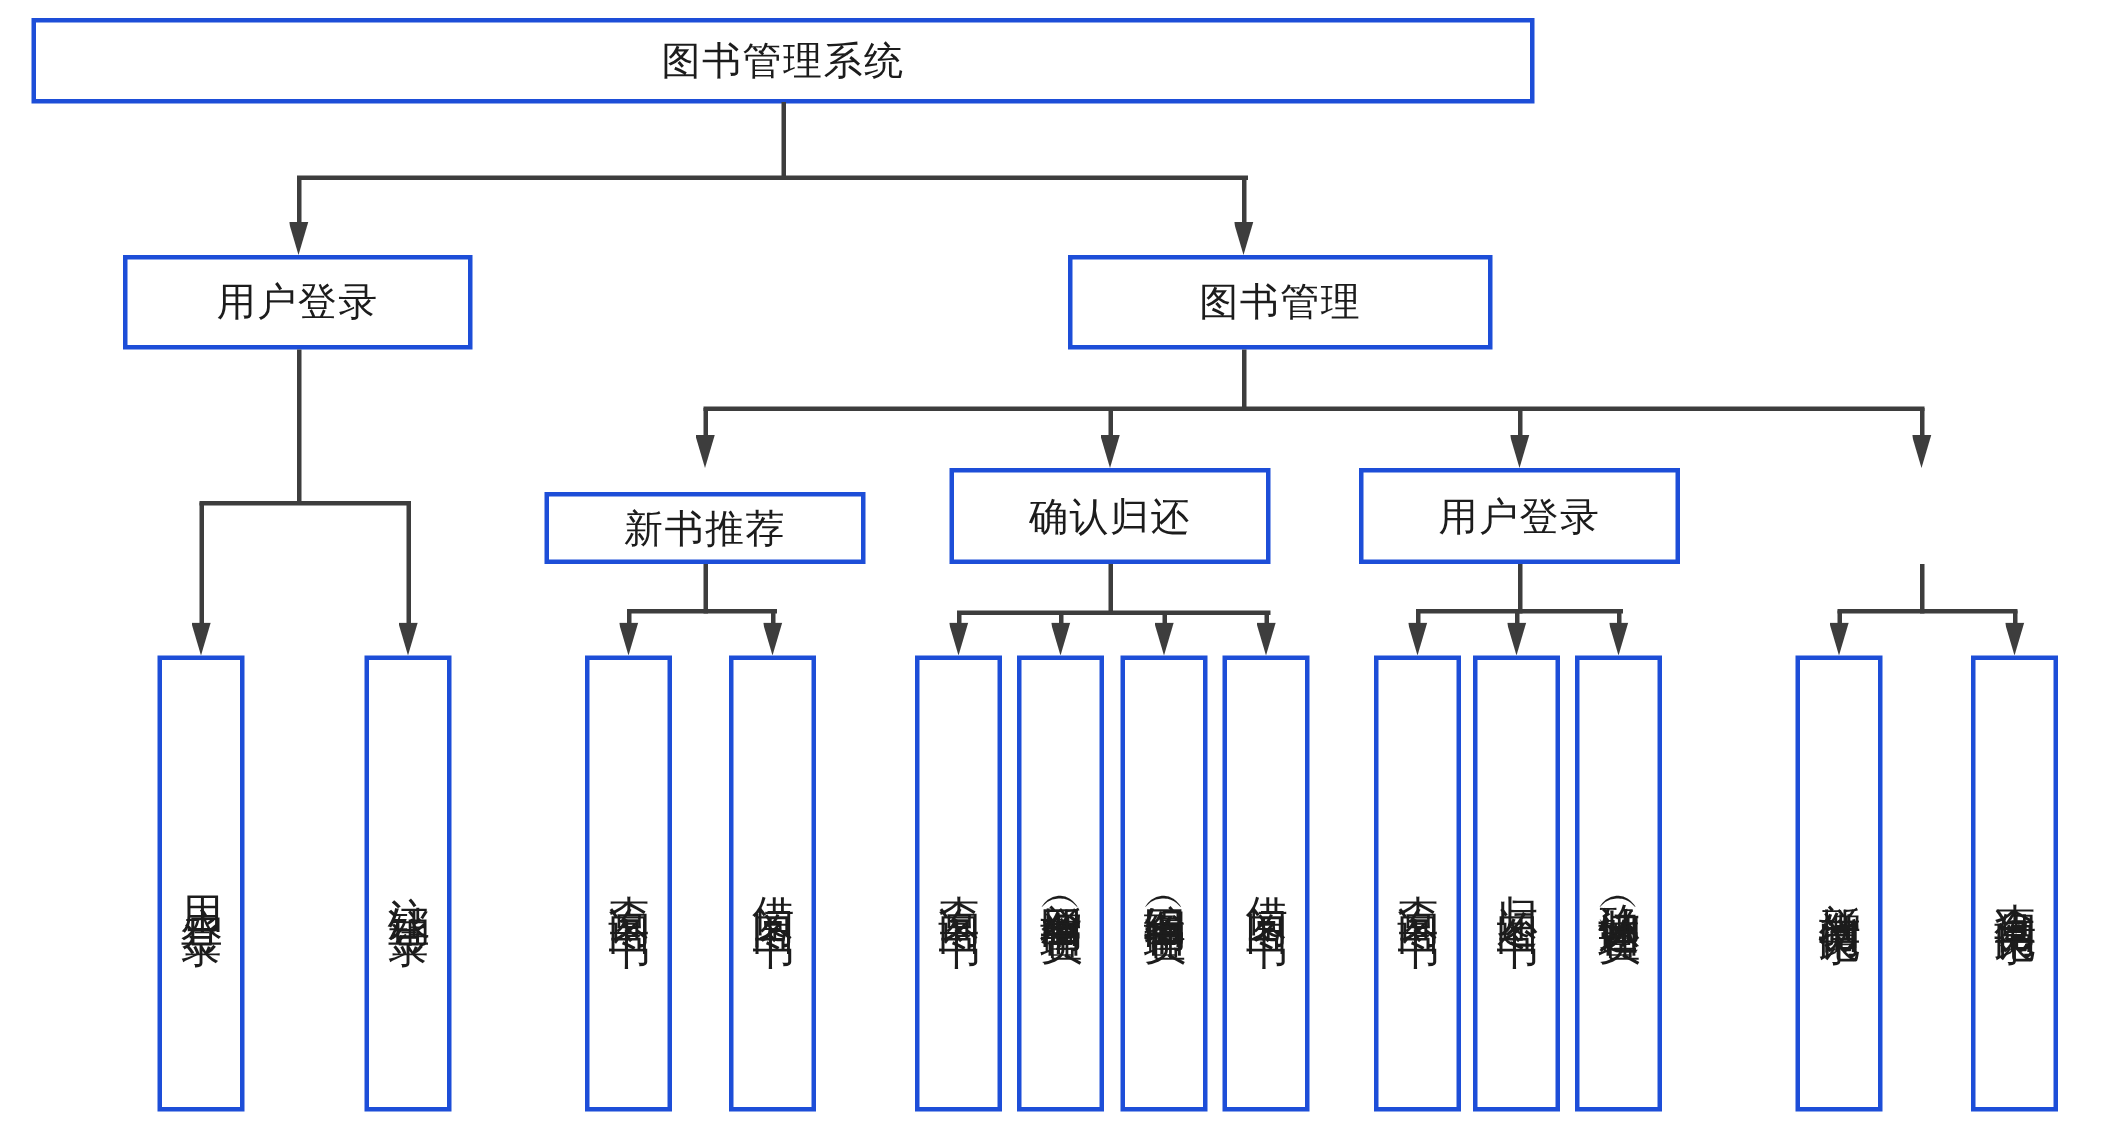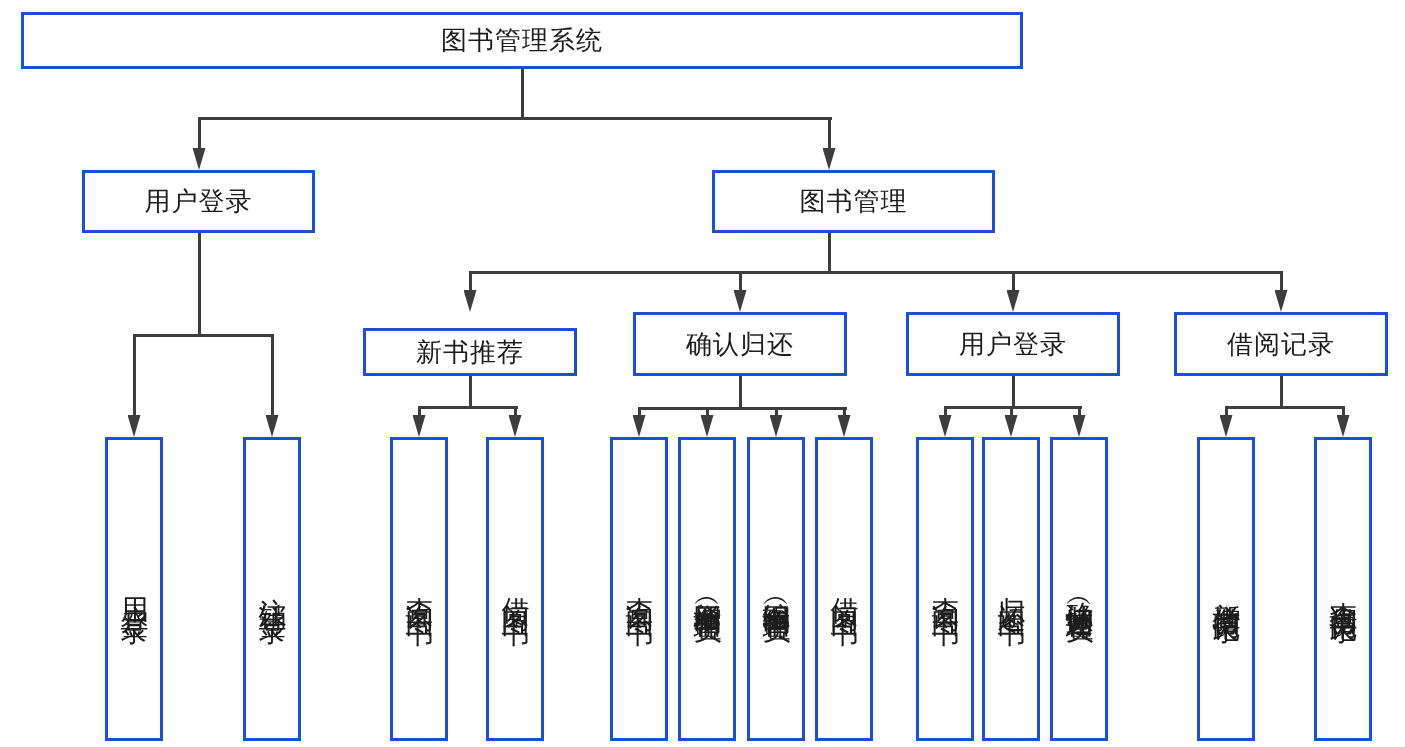--- a/index.html
+++ b/index.html
@@ -43,23 +43,20 @@
   </div>
 
   <div class="node h" style="left:363px;top:328px;width:214px;height:48px;">
     <span class="lbl">新书推荐</span>
   </div>
   <div class="node h" style="left:633px;top:312px;width:214px;height:64px;">
     <span class="lbl">确认归还</span>
   </div>
   <div class="node h" style="left:906px;top:312px;width:214px;height:64px;">
     <span class="lbl">用户登录</span>
-  </div>
-  <div class="node h" style="left:1174px;top:312px;width:214px;height:64px;">
-    <span class="lbl">借阅记录</span>
   </div>
 
   <div class="node v v4" style="left:105px;top:437px;width:58px;height:304px;">
     <span class="lbl">用户登录</span>
   </div>
   <div class="node v v4" style="left:243px;top:437px;width:58px;height:304px;">
     <span class="lbl">注销登录</span>
   </div>
 
   <div class="node v v4" style="left:390px;top:437px;width:58px;height:304px;">

